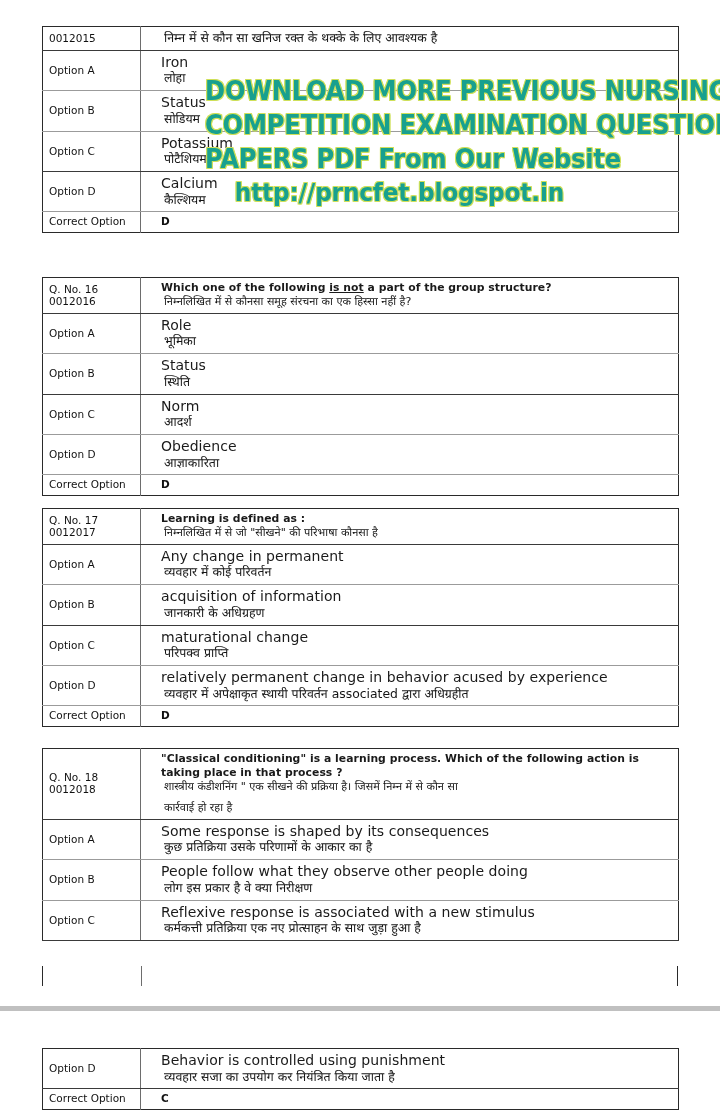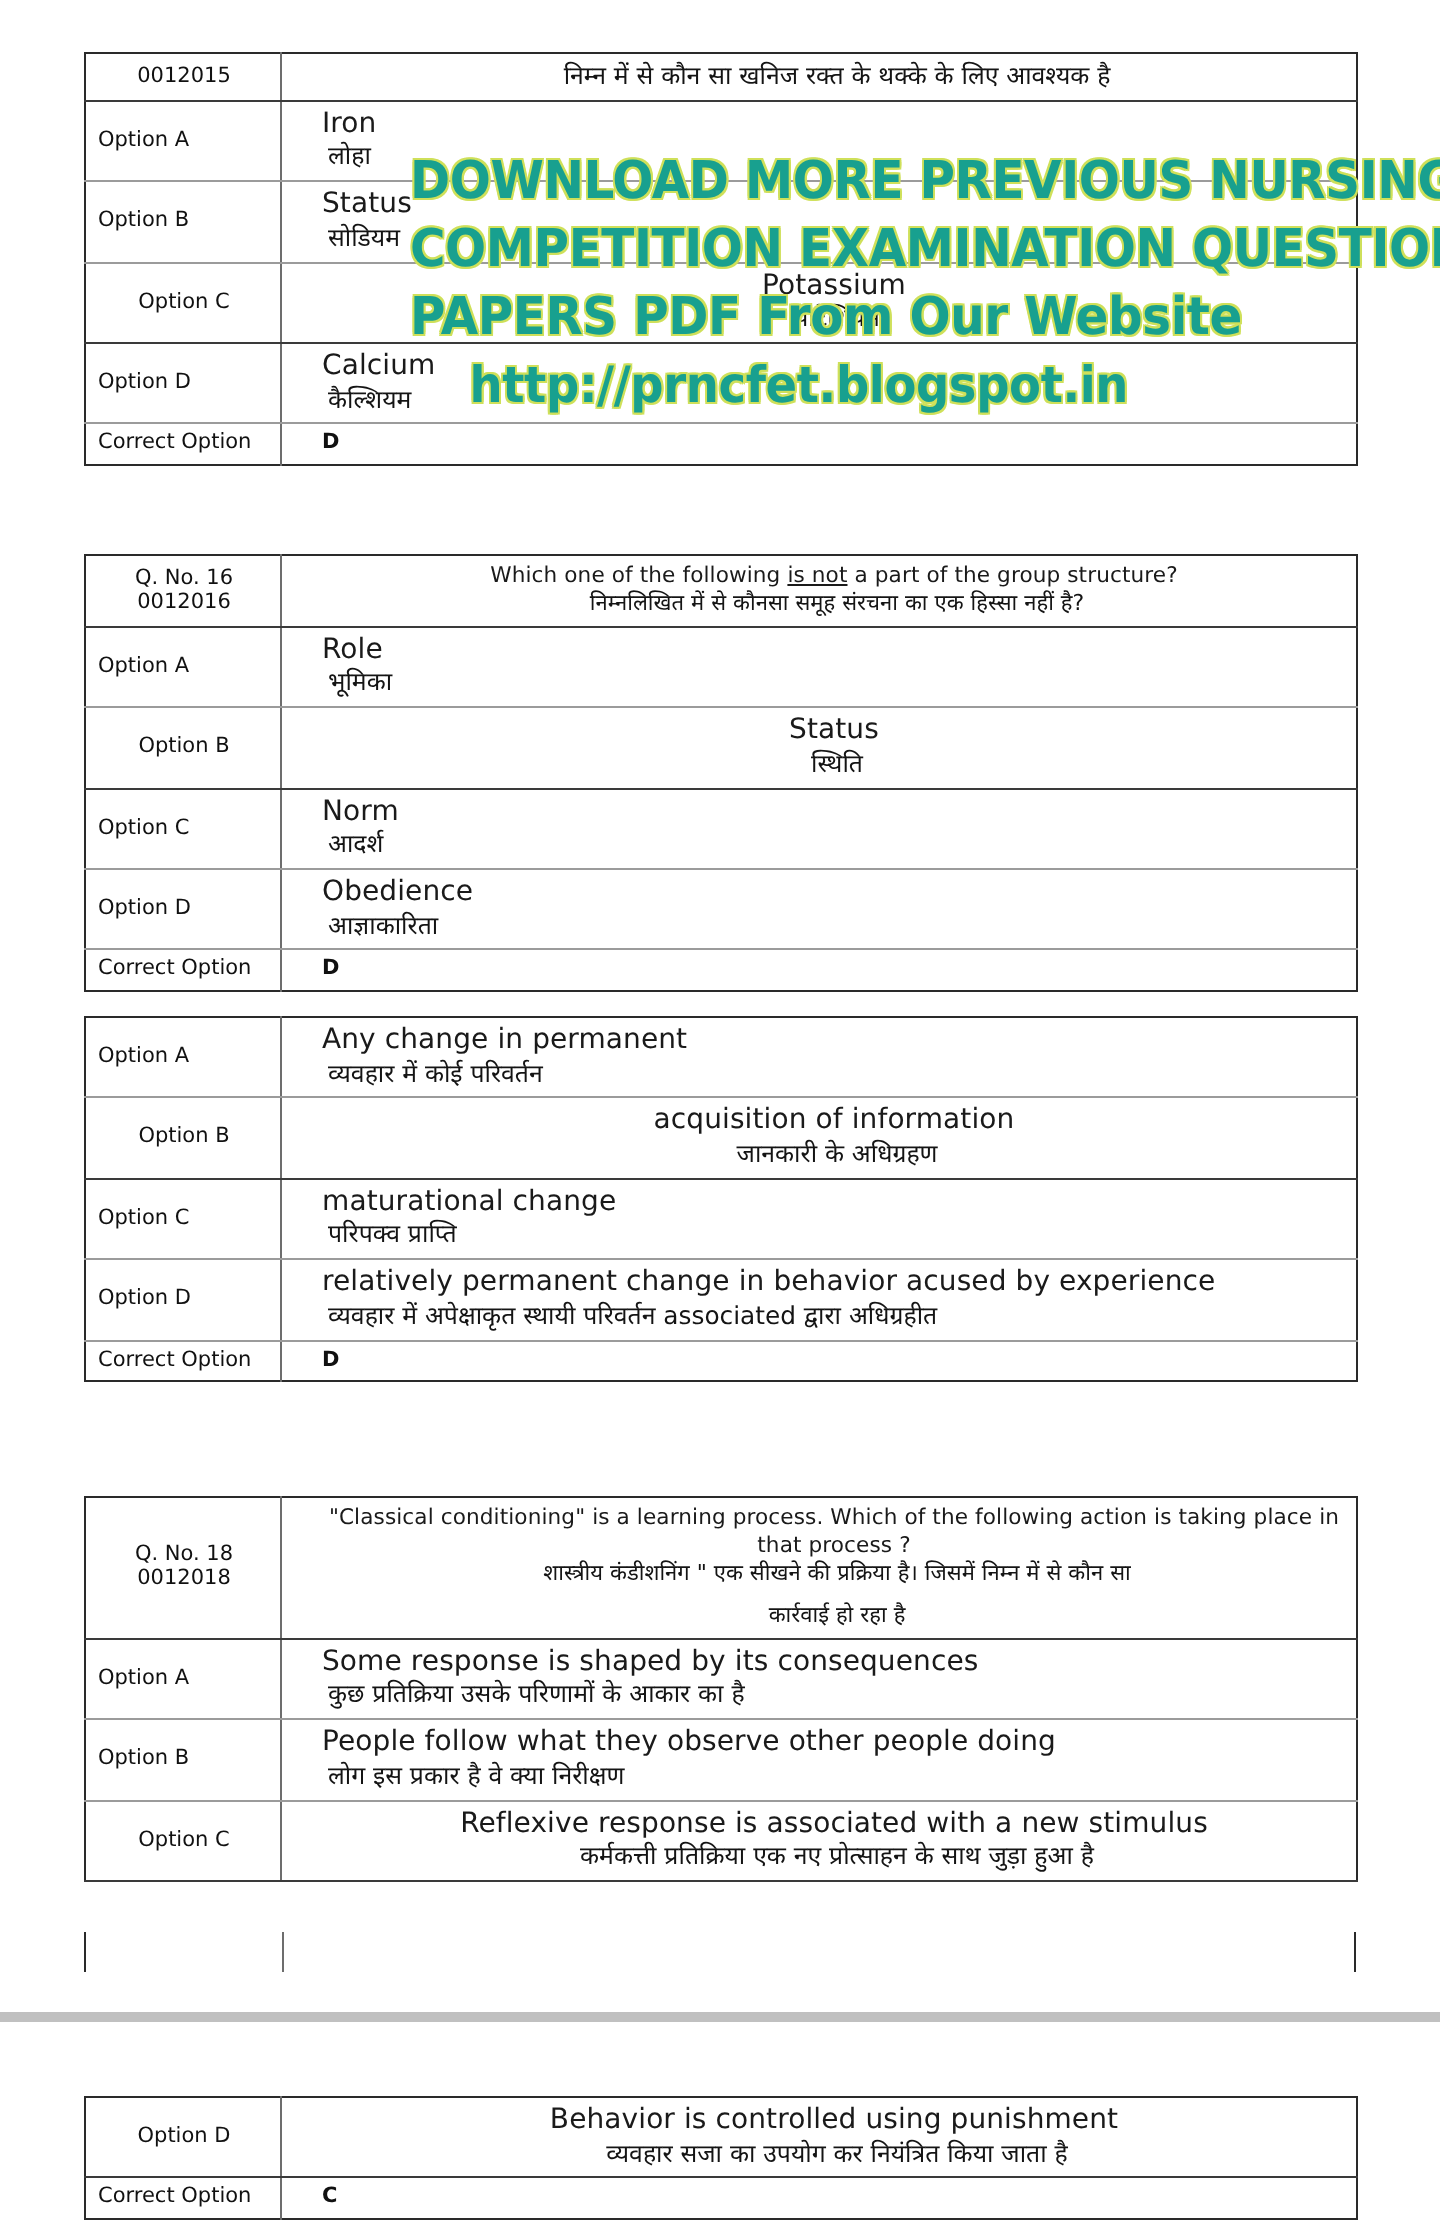--- a/index.html
+++ b/index.html
@@ -37,21 +37,21 @@
     vertical-align: middle;
     padding: 3px 5px 4px 6px;
     border-bottom: 1.1px solid #9b9b9b;
     border-right: 1.1px solid #6d6d6d;
     font-size: 10.5px;
     line-height: 1.18;
     color: #111111;
   }
   .qtable td:last-child { border-right: none; padding-left: 20px; }
   .qtable tr:last-child td { border-bottom: none; }
-  .qtable tr.dark-sep td { border-bottom: 1.2px solid #3a3a3a; text-align: center; }
+  .qtable tr.dark-sep td { border-bottom: 1.2px solid #3a3a3a; }
 
   .lbl {
     font-size: 10.5px;
     color: #1a1a1a;
     white-space: pre-line;
     line-height: 1.25;
   }
 
   .en {
     font-size: 14px;
@@ -63,21 +63,21 @@
     font-size: 12.4px;
     color: #141414;
     display: block;
     padding-left: 3px;
     margin-top: 0px;
     line-height: 1.28;
   }
   .hi.gap { margin-top: 7px; }
 
   .qhead .en {
-    font-weight: normal;
+    font-weight: bold;
     font-size: 10.8px;
     line-height: 1.28;
   }
   .qhead .hi { font-size: 11px; }
 
   .u { text-decoration: underline; }
 
   .ans {
     font-weight: bold;
     font-size: 10.6px;
@@ -235,20 +235,27 @@
     </tr>
   </tbody>
 </table>
 
 <table class="qtable" style="position:absolute; left:0; top:508px;">
   <colgroup>
       <col class="c1">
       <col class="c2">
     </colgroup>
   <tbody>
+    <tr class="dark-sep qhead">
+      <td class="lbl"><span>Q. No. 17</span><br><span>0012017</span></td>
+      <td>
+        <span class="en">Learning is defined as :</span>
+        <span class="hi">निम्नलिखित में से जो "सीखने" की परिभाषा कौनसा  है</span>
+      </td>
+    </tr>
     <tr>
       <td class="lbl">Option A</td>
       <td>
         <span class="en">Any change in permanent</span>
         <span class="hi">व्यवहार में कोई परिवर्तन</span>
       </td>
     </tr>
     <tr class="dark-sep">
       <td class="lbl">Option B</td>
       <td>

